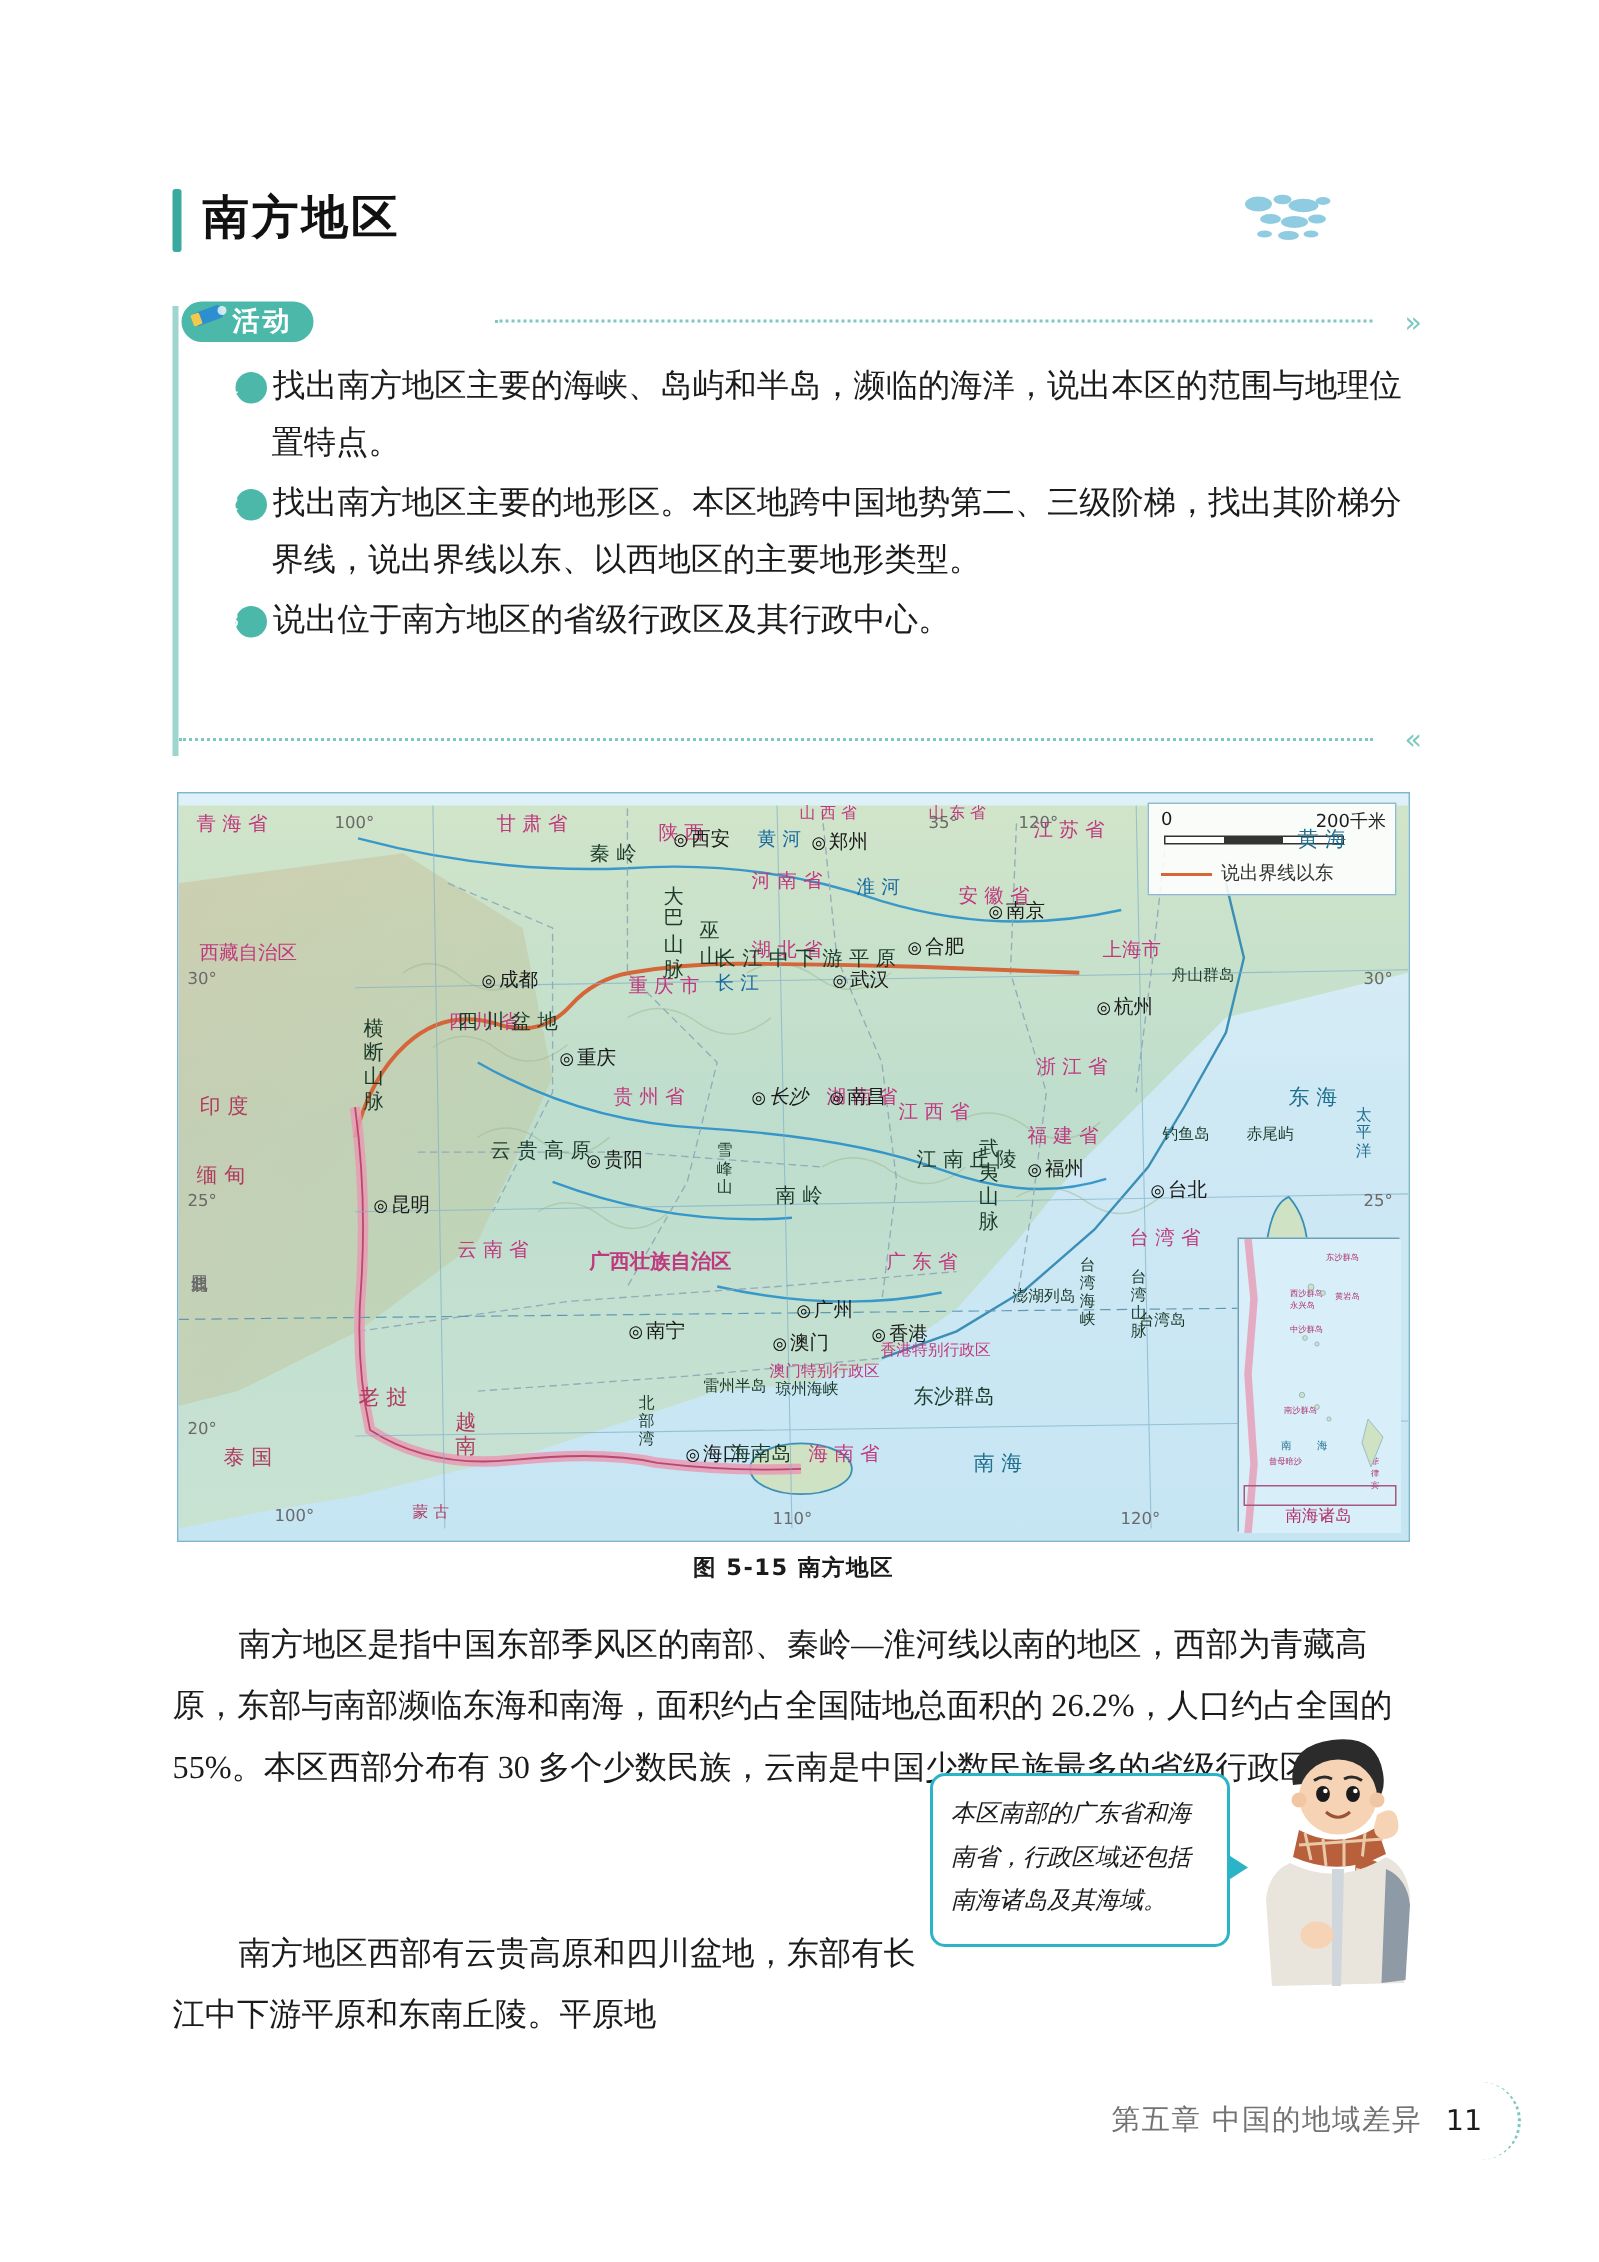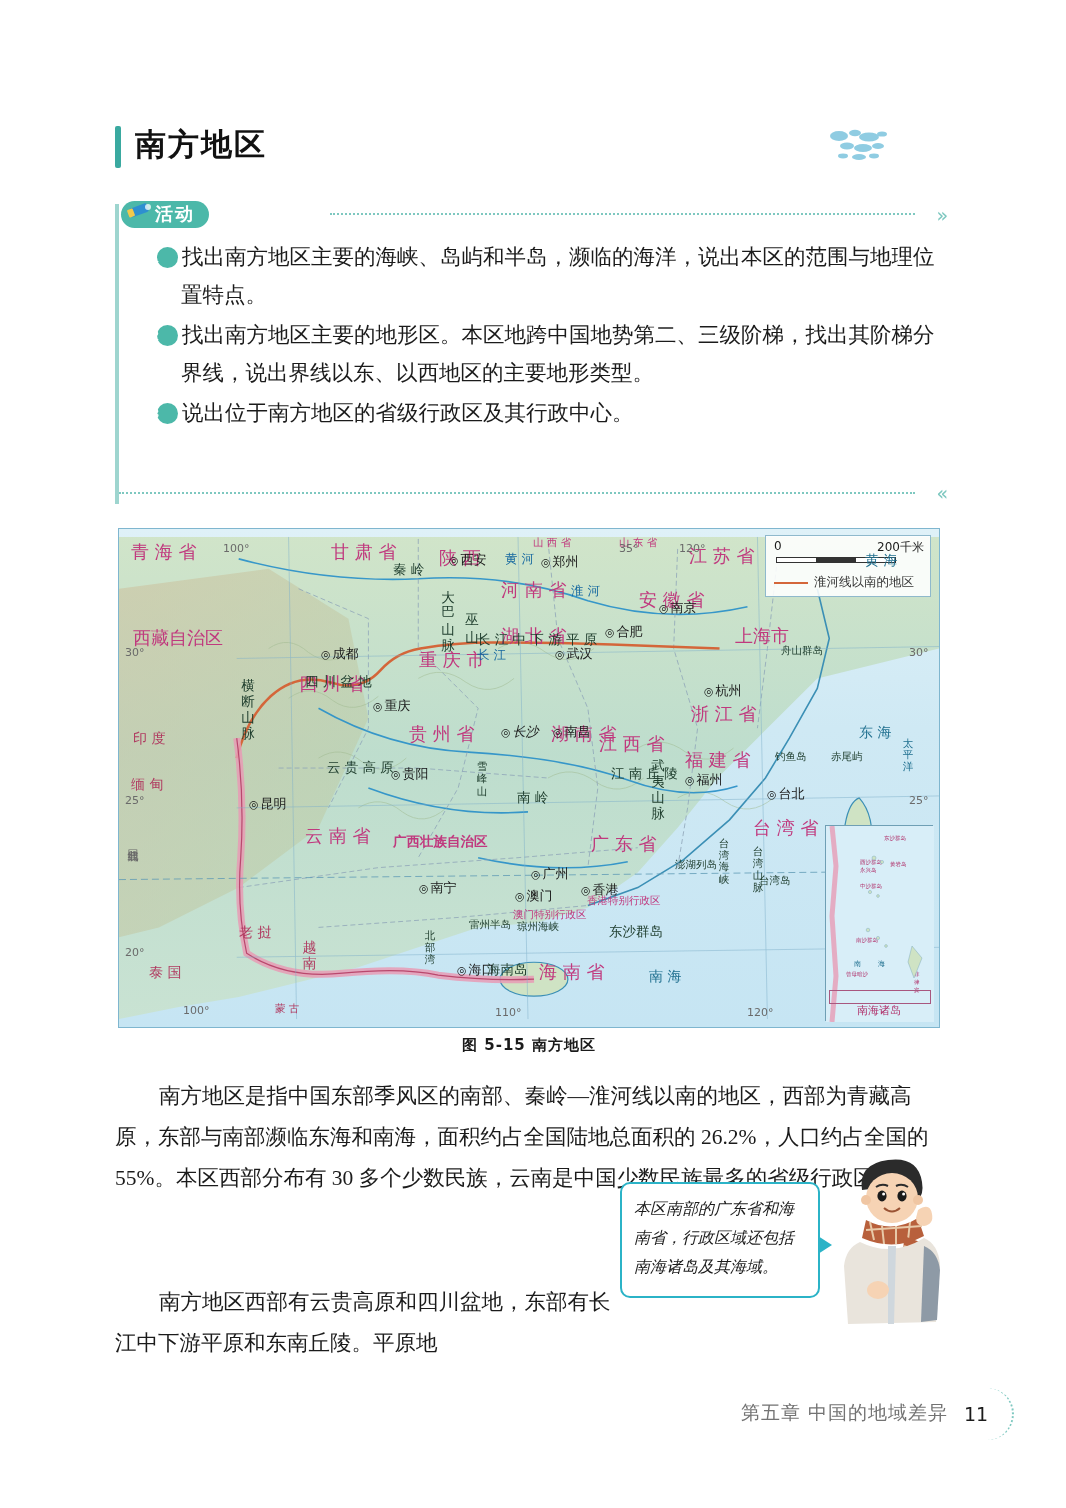--- a/index.html
+++ b/index.html
@@ -208,21 +208,21 @@
     width: 102px; height: 14px;
     border: 1px solid #a8577f;
   }
 
   .mlabel {
     position: absolute;
     font-family: "DejaVu Sans", "Liberation Sans", sans-serif;
     white-space: nowrap;
     line-height: 1;
   }
-  .prov { color: #c0397e; font-size: 18px; }
+  .prov { color: #c0397e; font-size: 13px; }
   .prov-b { color: #c0397e; font-size: 13.5px; font-weight: 700; }
   .city { color: #1a1a1a; font-size: 13px; }
   .terr { color: #1b3a2a; font-size: 13.5px; }
   .sea { color: #1f6f8f; font-size: 14px; }
   .water { color: #1769a0; font-size: 12.5px; }
   .coord { color: #6a6a6a; font-size: 11px; }
   .country { color: #b03a60; font-size: 14px; }
   .tiny { font-size: 10.5px; }
   .city-dot::before {
     content: "◎";
@@ -426,21 +426,21 @@
     </svg>
 
     <div class="legend">
       <div class="scalebar-labels">
         <span>0</span>
         <span>200千米</span>
       </div>
       <div class="scalebar"></div>
       <div class="legend-line-row">
         <i class="legend-line"></i>
-        <span>淮河线以南的地区</span>
+        <span>说出界线以东</span>
       </div>
     </div>
 
     <div class="inset">
       <svg viewBox="0 0 108 196" width="108" height="196">
         <rect x="0" y="0" width="108" height="196" fill="#d8eef8"></rect>
         <path d="M6,0 L10,40 L6,90 L10,150 L6,196" stroke="#e79bb5" stroke-width="5" fill="none" opacity="0.8"></path>
         <g fill="#b0306a" font-size="5.5" font-family="DejaVu Sans">
           <text x="58" y="14">东沙群岛</text>
           <text x="34" y="38">西沙群岛</text>
@@ -498,21 +498,21 @@
     <div class="mlabel prov tiny" style="left:468px; top:366px;">香港特别行政区</div>
     <div class="mlabel prov tiny" style="left:394px; top:380px;">澳门特别行政区</div>
 
     <div class="mlabel city city-dot" style="left:330px; top:24px;">西安</div>
     <div class="mlabel city city-dot" style="left:422px; top:26px;">郑州</div>
     <div class="mlabel city city-dot" style="left:540px; top:72px;">南京</div>
     <div class="mlabel city city-dot" style="left:486px; top:96px;">合肥</div>
     <div class="mlabel city city-dot" style="left:436px; top:118px;">武汉</div>
     <div class="mlabel city city-dot" style="left:202px; top:118px;">成都</div>
     <div class="mlabel city city-dot" style="left:254px; top:170px;">重庆</div>
-    <div class="mlabel city city-dot" style="left:585px; top:136px;margin-top:19px;">杭州</div>
+    <div class="mlabel city city-dot" style="left:612px; top:136px;">杭州</div>
     <div class="mlabel city city-dot" style="left:382px; top:196px;font-style:italic;">长沙</div>
     <div class="mlabel city city-dot" style="left:434px; top:196px;">南昌</div>
     <div class="mlabel city city-dot" style="left:272px; top:238px;">贵阳</div>
     <div class="mlabel city city-dot" style="left:130px; top:268px;">昆明</div>
     <div class="mlabel city city-dot" style="left:566px; top:244px;">福州</div>
     <div class="mlabel city city-dot" style="left:648px; top:258px;">台北</div>
     <div class="mlabel city city-dot" style="left:412px; top:338px;">广州</div>
     <div class="mlabel city city-dot" style="left:300px; top:352px;">南宁</div>
     <div class="mlabel city city-dot" style="left:462px; top:354px;">香港</div>
     <div class="mlabel city city-dot" style="left:396px; top:360px;">澳门</div>
@@ -553,21 +553,21 @@
 
     <div class="mlabel country" style="left:14px;  top:202px;">印 度</div>
     <div class="mlabel country" style="left:12px;  top:248px;">缅 甸</div>
     <div class="mlabel country" style="left:120px; top:396px;">老 挝</div>
     <div class="mlabel country" style="left:30px;  top:436px;">泰 国</div>
     <div class="mlabel country vert" style="left:184px; top:400px; height:46px;">越 南</div>
     <div class="mlabel country tiny" style="left:156px; top:474px;">蒙 古</div>
 
     <div class="mlabel coord" style="left:104px; top:14px;">100°</div>
     <div class="mlabel coord" style="left:64px;  top:476px;">100°</div>
-    <div class="mlabel coord" style="left:376px; top:478px;">110°</div>
+    <div class="mlabel coord" style="left:396px; top:478px;">110°</div>
     <div class="mlabel coord" style="left:628px; top:478px;">120°</div>
     <div class="mlabel coord" style="left:560px; top:14px;">120°</div>
     <div class="mlabel coord" style="left:790px; top:118px;">30°</div>
     <div class="mlabel coord" style="left:6px;   top:118px;">30°</div>
     <div class="mlabel coord" style="left:790px; top:266px;">25°</div>
     <div class="mlabel coord" style="left:6px;   top:266px;">25°</div>
     <div class="mlabel coord" style="left:6px;   top:418px;">20°</div>
     <div class="mlabel coord" style="left:500px; top:14px;">35°</div>
     <div class="mlabel coord vert" style="left:8px; top:312px; height:56px;">北回归线</div>
   </div>

